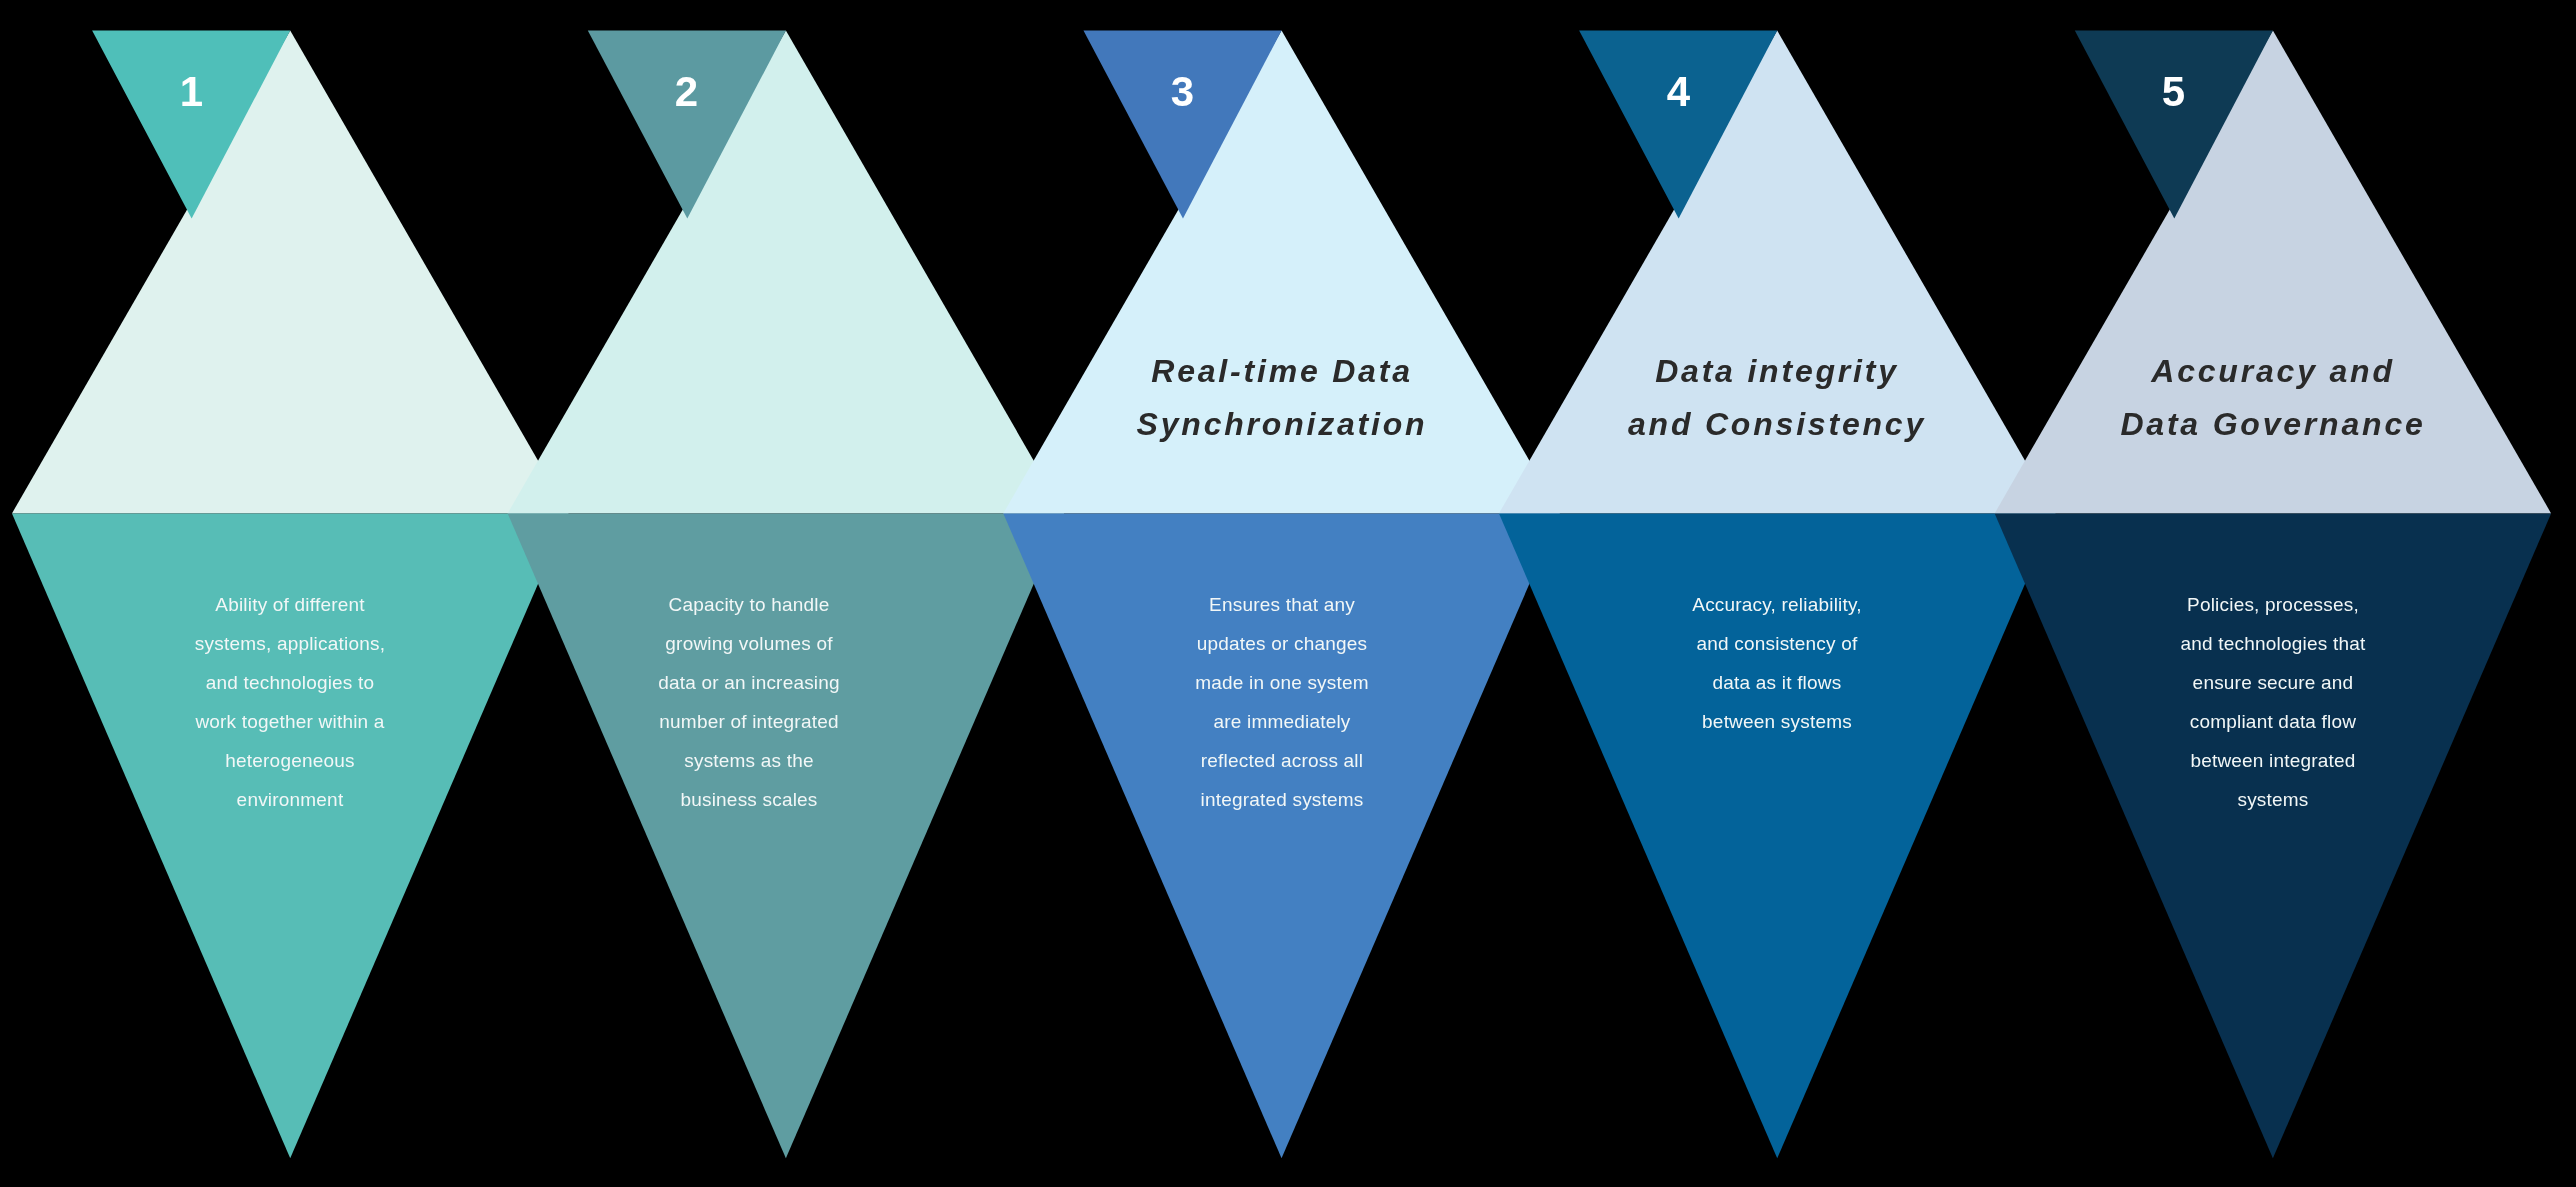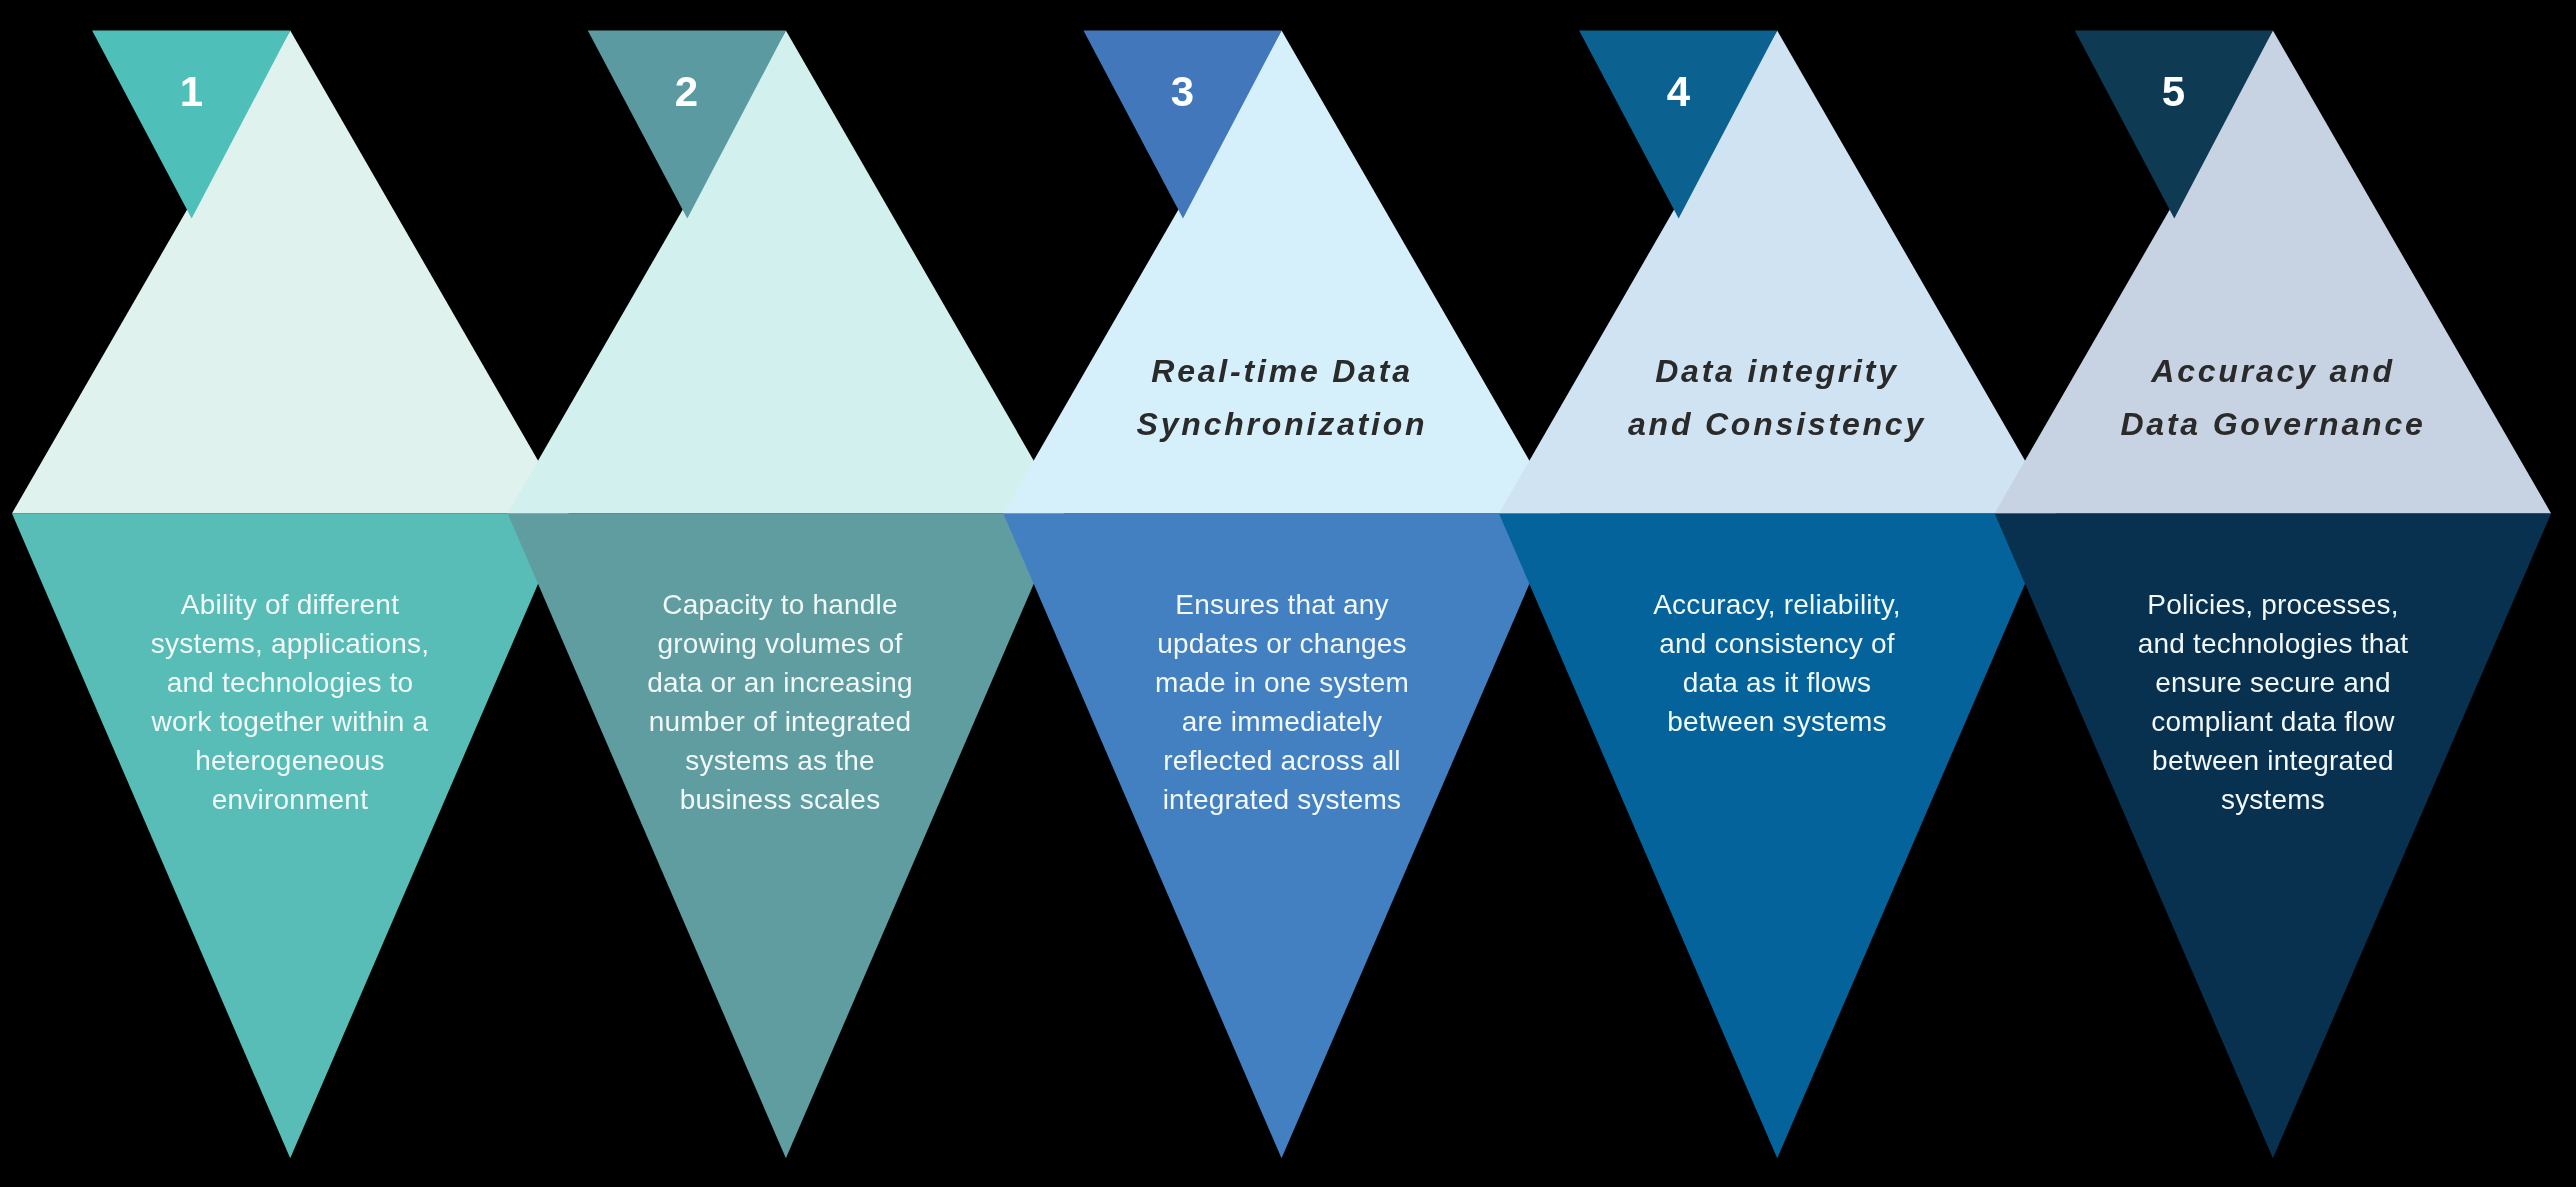--- a/index.html
+++ b/index.html
@@ -50,21 +50,21 @@
     letter-spacing: 2.8px;
     color: var(--title-color, #2a2a2a);
   }
   .desc {
     position: absolute;
     top: 585px;
     transform: translateX(-50%);
     width: 461px;
     text-align: center;
     white-space: pre-line;
-    font-size: 28px;
+    font-size: 19px;
     line-height: 39px;
     font-weight: 400;
     letter-spacing: 0.2px;
     color: var(--desc-color, #f2f7f7);
   }
 </style>
 </head>
 <body>
 
 <div class="canvas" style="--bg: #000000; --number-color: #ffffff; --title-color: #2a2a2a; --desc-color: #f2f7f7;">
@@ -88,21 +88,21 @@
   <div class="units-layer">
   <div class="num" style="left: 192px;">1</div>
   <div class="desc" style="left: 290px;">Ability of different
 systems, applications,
 and technologies to
 work together within a
 heterogeneous
 environment</div>
 
   <div class="num" style="left: 687px;">2</div>
-  <div class="desc" style="left: 780px;">Capacity to handle
+  <div class="desc" style="left: 749px;">Capacity to handle
 growing volumes of
 data or an increasing
 number of integrated
 systems as the
 business scales</div>
 
   <div class="num" style="left: 1183px;">3</div>
   <div class="title" style="left: 1282px; font-style: italic;">Real-time Data
 Synchronization</div>
   <div class="desc" style="left: 1282px;">Ensures that any

